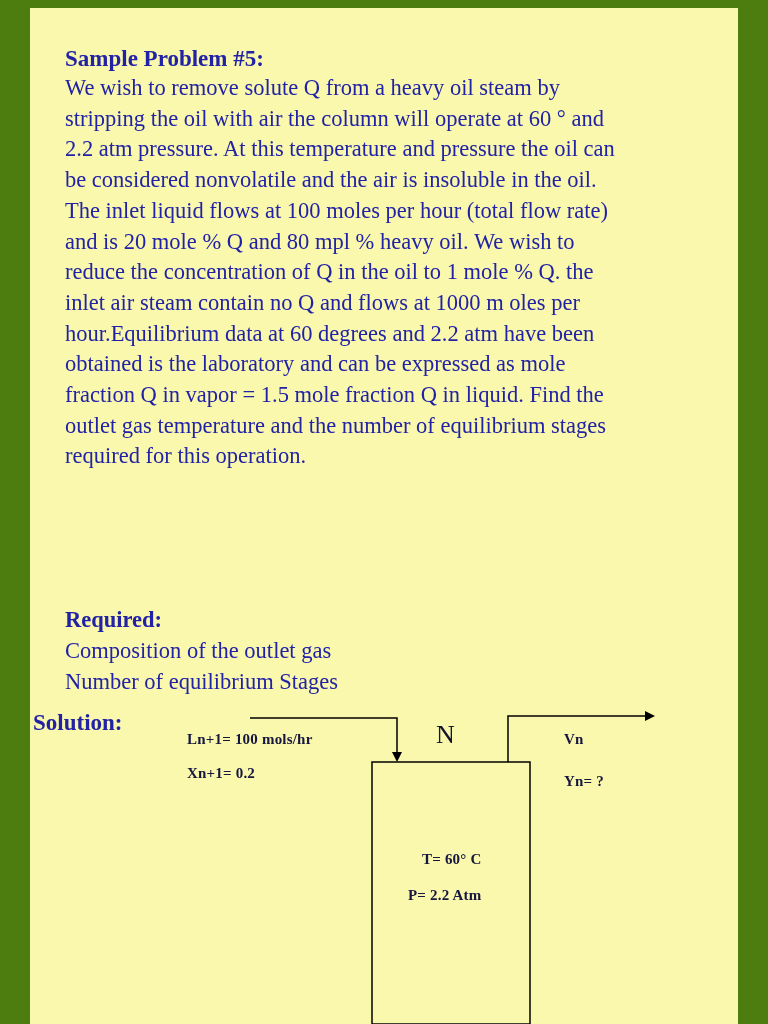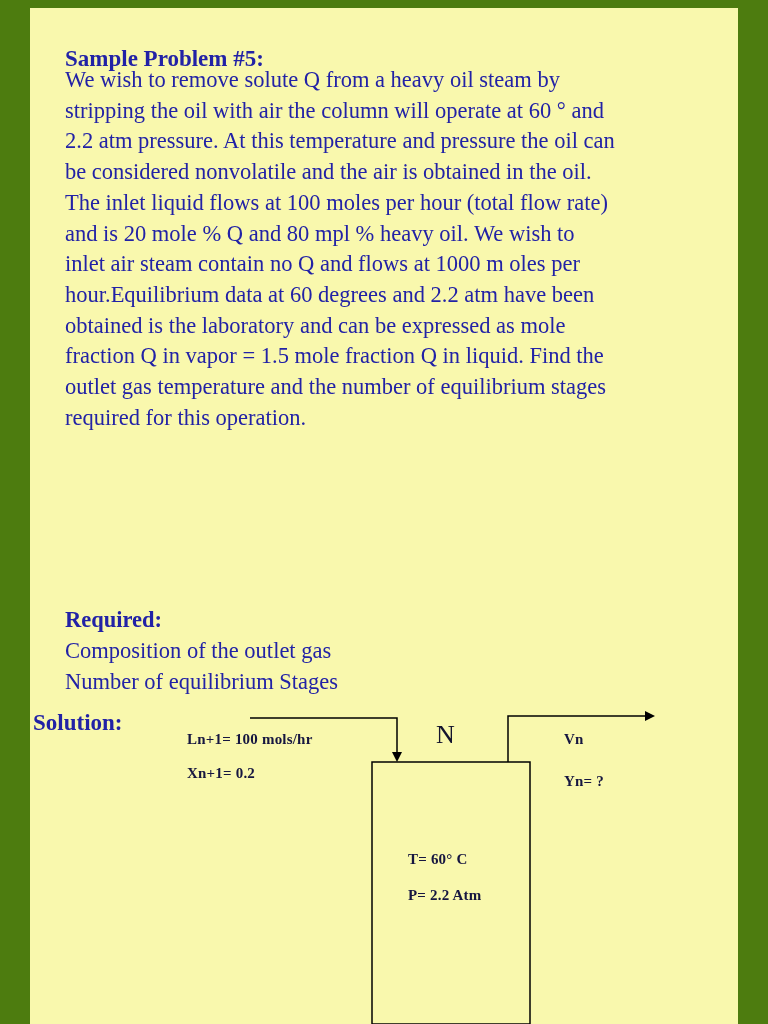--- a/index.html
+++ b/index.html
@@ -27,21 +27,21 @@
   .title {
     left: 35px;
     top: 38px;
     font-size: 23px;
     font-weight: bold;
     color: #2222a6;
     white-space: nowrap;
   }
   .body-text {
     left: 35px;
-    top: 57px;
+    top: 65px;
     width: 660px;
     font-size: 22.5px;
     line-height: 30.7px;
     color: #2222a6;
   }
   .body-line { white-space: nowrap; }
   .required-block {
     left: 35px;
     top: 596px;
     color: #2222a6;
@@ -68,38 +68,39 @@
     font-weight: bold;
     color: #161640;
     white-space: nowrap;
     letter-spacing: 0.2px;
   }
   .lbl-ln   { left: 157px; top: 723px; }
   .lbl-xn   { left: 157px; top: 757px; }
   .lbl-n    { left: 406px; top: 712px; font-size: 26px; font-weight: normal; color: #14142e; }
   .lbl-vn   { left: 534px; top: 723px; }
   .lbl-yn   { left: 534px; top: 757px; margin-top: 8px; }
-  .lbl-temp { left: 378px; top: 843px; }
+  .lbl-temp { left: 392px; top: 843px; }
   .lbl-pres { left: 378px; top: 879px; text-align: right; }
 </style>
 </head>
 <body>
 
 <div class="page">
   <div class="slide">
 
     <div class="abs title">Sample Problem #5:</div>
 
     <div class="abs body-text">
       <div class="body-line">We wish to remove solute Q from a heavy oil steam by</div>
       <div class="body-line">stripping the oil with air the column will operate at 60 ° and</div>
       <div class="body-line">2.2 atm pressure. At this temperature and pressure the oil can</div>
-      <div class="body-line">be considered nonvolatile and the air is obtained in the oil.</div>
+      <div class="body-line">be considered nonvolatile and the air is insoluble in the oil.</div>
       <div class="body-line">The inlet liquid flows at 100 moles per hour (total flow rate)</div>
       <div class="body-line">and is 20 mole % Q and 80 mpl % heavy oil. We wish to</div>
+      <div class="body-line">reduce the concentration of Q in the oil to 1 mole % Q. the</div>
       <div class="body-line">inlet air steam contain no Q and flows at 1000 m oles per</div>
       <div class="body-line">hour.Equilibrium data at 60 degrees and 2.2 atm have been</div>
       <div class="body-line">obtained is the laboratory and can be expressed as mole</div>
       <div class="body-line">fraction Q in vapor = 1.5 mole fraction Q in liquid. Find the</div>
       <div class="body-line">outlet gas temperature  and the number of equilibrium stages</div>
       <div class="body-line">required for this operation.</div>
     </div>
 
     <div class="abs required-block">
       <div class="required-heading">Required:</div>

